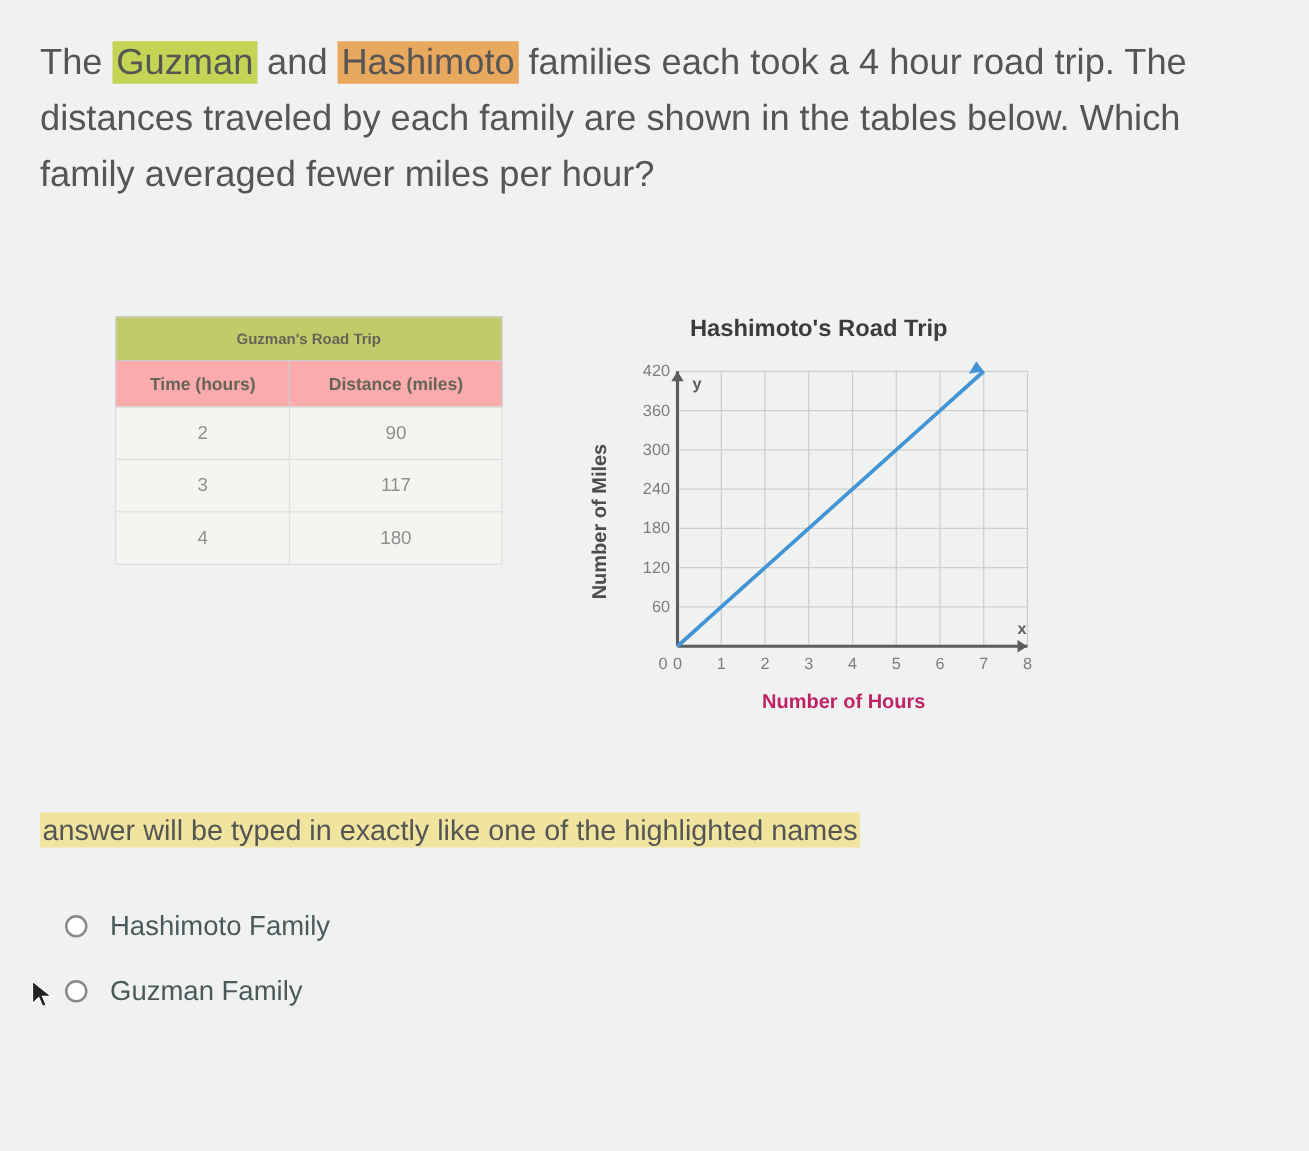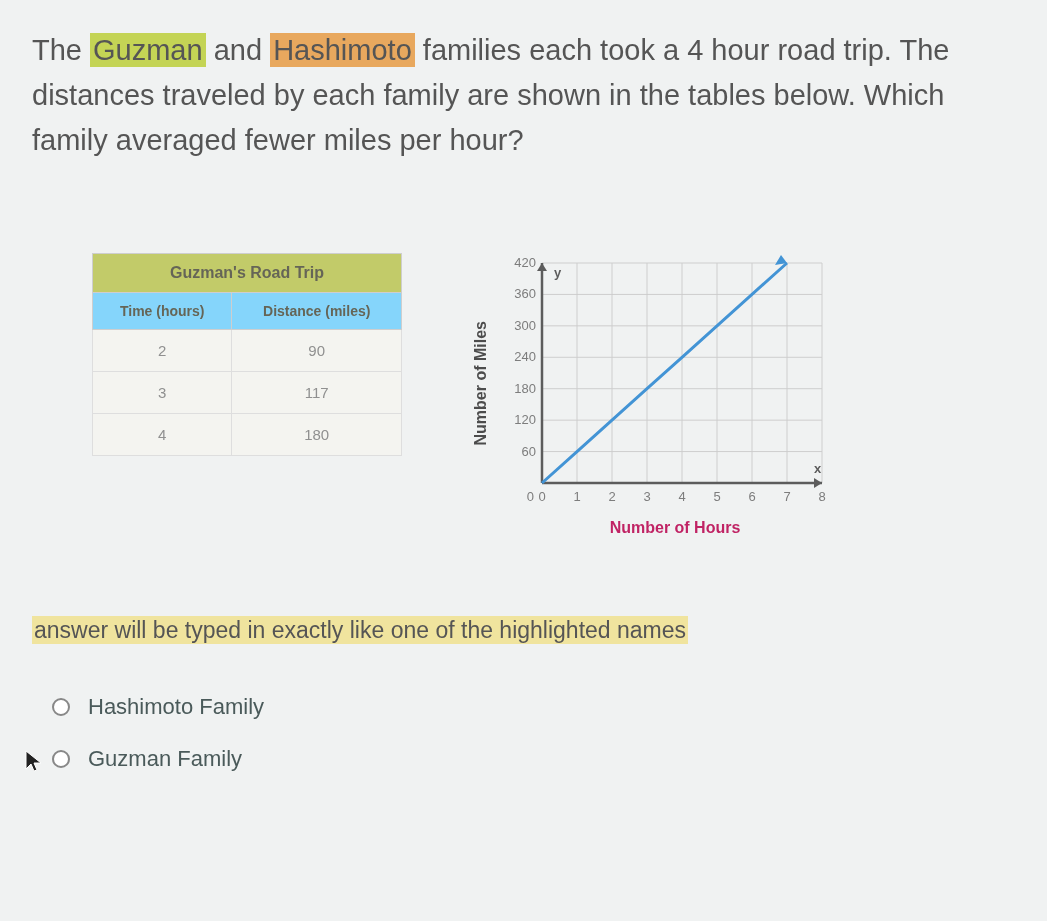--- a/index.html
+++ b/index.html
@@ -3,22 +3,22 @@
   <meta charset="utf-8">
   <style>
     * { box-sizing: border-box; margin: 0; padding: 0; }
     body { font-family: Arial, sans-serif; background: #f0f2f2; color: #4a4a4a; padding: 28px 32px; width: 1047px; }
     .question { font-size: 29px; line-height: 1.55; color: #555; margin-bottom: 90px; }
     .hl-green { background: #c4d455; padding: 1px 3px; }
     .hl-orange { background: #e8a85e; padding: 1px 3px; }
     .content-row { display: flex; gap: 70px; align-items: flex-start; margin-bottom: 80px; padding-left: 60px; }
     .table-wrap { filter: blur(0.6px); opacity: 0.92; }
     table { border-collapse: collapse; width: 310px; }
-    .thead-title { background: #bfc85e; color: #5a5a4a; font-weight: bold; text-align: center; padding: 10px; font-size: 16px; border: 1px solid #ccc; }
-    .thead-col { background: #7dd3fc; color: #5a5a4a; font-weight: bold; text-align: center; padding: 10px; font-size: 14px; border: 1px solid #ccc; }
+    .thead-title { background: #bfc85e; color: #5a5a4a; font-weight: bold; text-align: center; padding: 10px; font-size: 12px; border: 1px solid #ccc; }
+    .thead-col { background: #fca5a5; color: #5a5a4a; font-weight: bold; text-align: center; padding: 10px; font-size: 14px; border: 1px solid #ccc; }
     td.cell { background: #f5f5f0; color: #888; text-align: center; padding: 12px; border: 1px solid #ddd; font-size: 15px; }
     .chart-wrap { filter: blur(0.5px); opacity: 0.95; }
     .chart-title { font-weight: bold; font-size: 19px; color: #333; text-align: center; margin-bottom: 12px; }
     .chart-body { display: flex; align-items: center; }
     .ylabel { writing-mode: vertical-rl; transform: rotate(180deg); font-weight: bold; font-size: 16px; color: #444; margin-right: 8px; }
     .xlabel { font-weight: bold; font-size: 16px; color: #be185d; text-align: center; margin-top: 6px; margin-left: 40px; }
     .instruction { font-size: 23px; color: #555; margin-bottom: 50px; }
     .hl-yellow { background: #f0e49e; padding: 1px 2px; }
     .options { padding-left: 20px; }
     .option { display: flex; align-items: center; margin-bottom: 26px; font-size: 22px; color: #4a5a5a; }
@@ -54,20 +54,21 @@
           </tr>
       <tr>
             <td class="cell">4</td>
             <td class="cell">180</td>
           </tr>
     </tbody>
       </table>
   </div>
 
   <div class="chart-wrap">
+    <div class="chart-title">Hashimoto's Road Trip</div>
     <div class="chart-body">
       <div class="ylabel">Number of Miles</div>
       <svg id="chart-svg" width="340" height="260">
           <line x1="44" y1="10" x2="44" y2="230" stroke="#ccc" stroke-width="1"></line>
           <line x1="79" y1="10" x2="79" y2="230" stroke="#ccc" stroke-width="1"></line>
           <line x1="114" y1="10" x2="114" y2="230" stroke="#ccc" stroke-width="1"></line>
           <line x1="149" y1="10" x2="149" y2="230" stroke="#ccc" stroke-width="1"></line>
           <line x1="184" y1="10" x2="184" y2="230" stroke="#ccc" stroke-width="1"></line>
           <line x1="219" y1="10" x2="219" y2="230" stroke="#ccc" stroke-width="1"></line>
           <line x1="254" y1="10" x2="254" y2="230" stroke="#ccc" stroke-width="1"></line>

